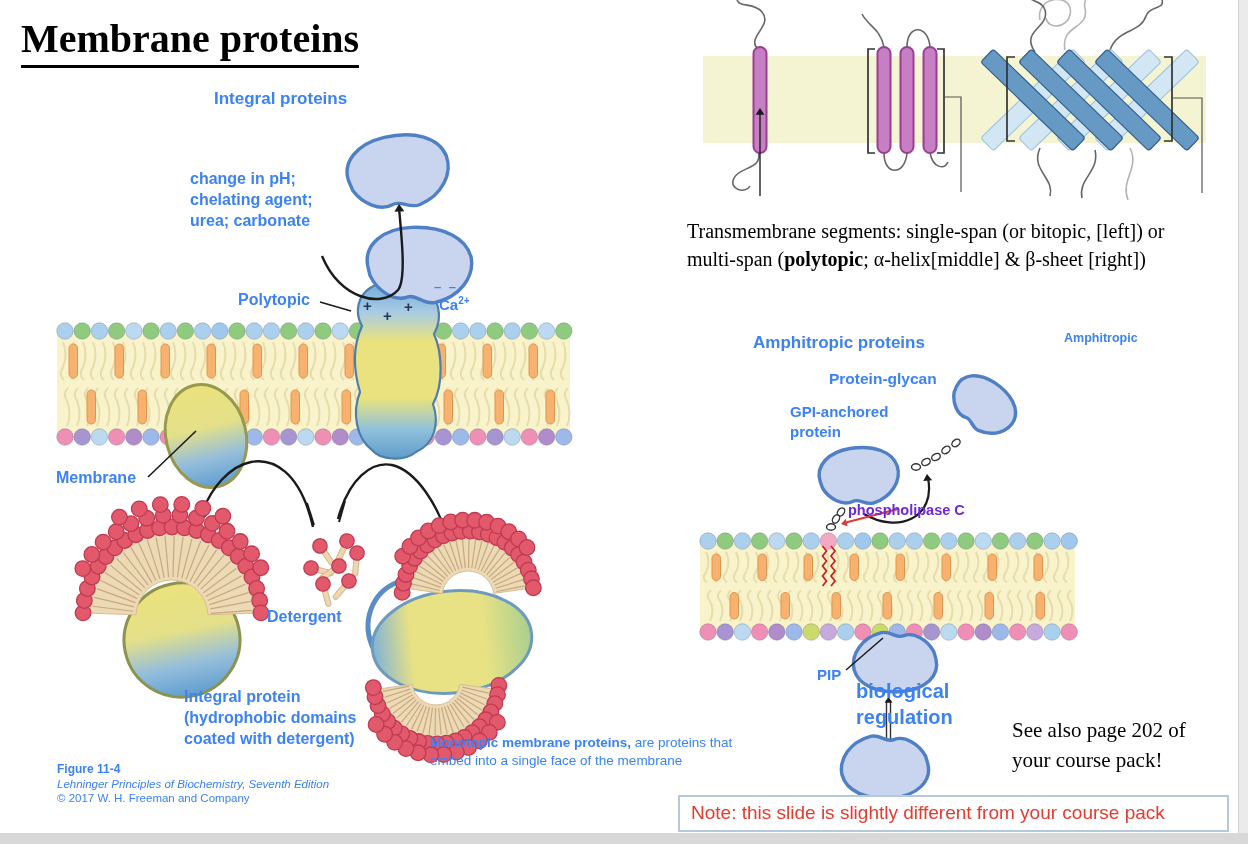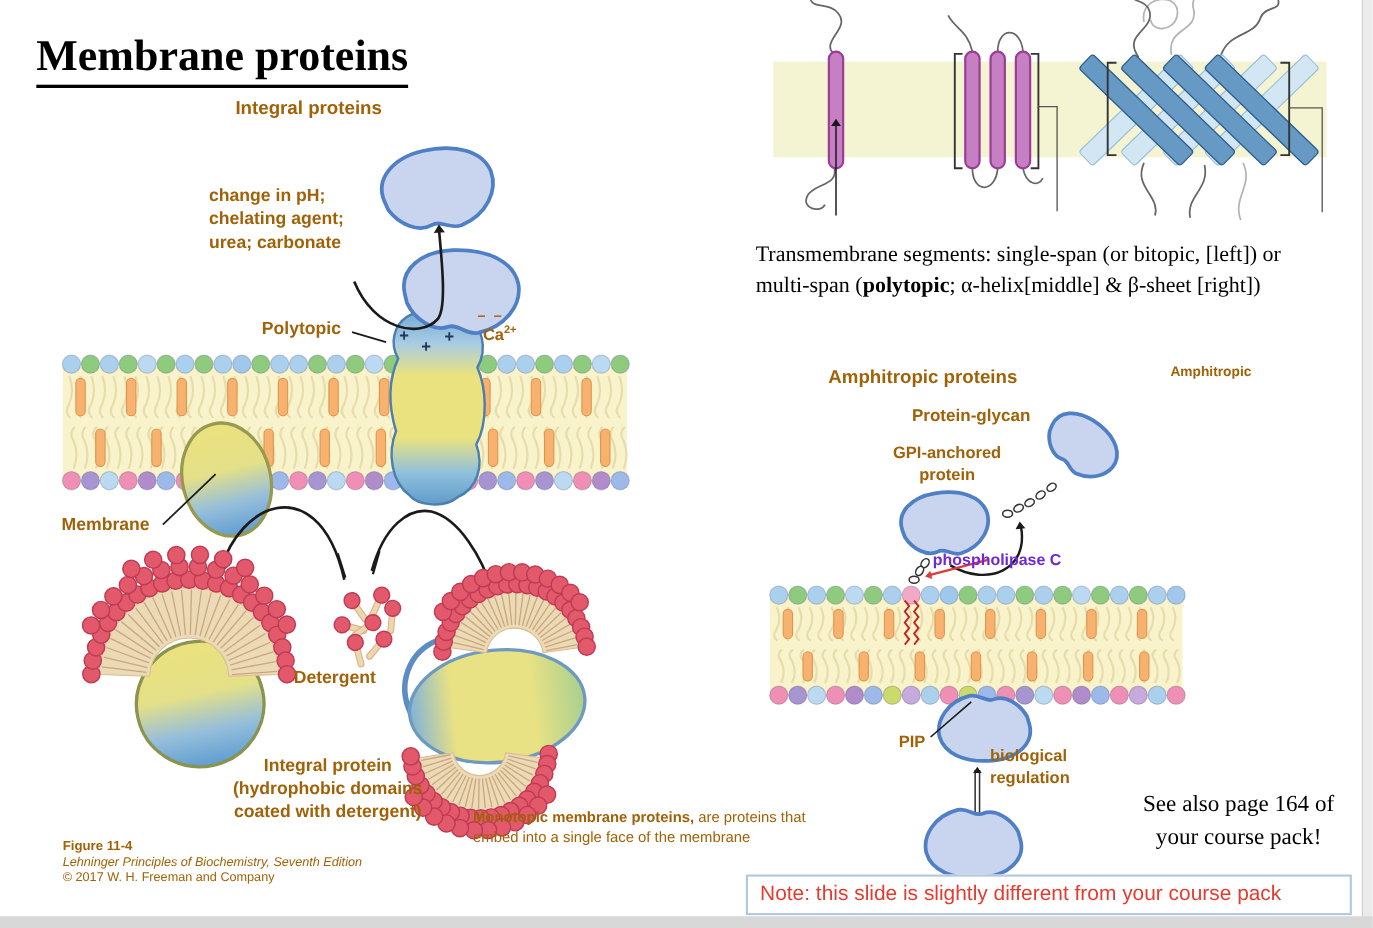--- a/index.html
+++ b/index.html
@@ -1,27 +1,27 @@
 <!DOCTYPE html>
 <html><head>
 <meta charset="utf-8">
 <style>
   html,body{margin:0;padding:0;background:#fff}
   body{width:1248px;height:844px;position:relative;overflow:hidden;
        font-family:"Liberation Sans",sans-serif;color:#1f1b1a}
   #art{position:absolute;left:0;top:0}
-  .lbl{position:absolute;font-weight:700;line-height:1.3;color:#a16207}
+  .lbl{position:absolute;font-weight:700;line-height:1.3;color:#3b82f6}
   .pre{white-space:pre-line}
-  .ctr{text-align:center}
+  .ctr{text-align:left}
   .serif{font-family:"Liberation Serif",serif;font-weight:400;color:#000}
   .it{font-style:italic;font-weight:400}
   .nr{font-weight:400}
   .u{text-underline-offset:3px}
   .b{font-weight:700}
-  #title{position:absolute;left:16px;top:10px;margin:17px;
+  #title{position:absolute;left:16px;top:10px;margin:5px;
          font-family:"Liberation Serif",serif;font-size:40px;font-weight:700;color:#000;
          border-bottom:3px solid #000;padding-bottom:3px;display:inline-block}
   #rednote{position:absolute;left:678px;top:795px;width:551px;height:37px;box-sizing:border-box;
            background:#fff;border:2px solid #b5c9de;color:#e63b2e;font-size:19px;
            line-height:32px;padding-left:11px;font-weight:400}
   #phosphoLbl{color:#6d28d9}
 </style>
 </head>
 <body>
 
@@ -698,21 +698,21 @@
 
 <div class="serif" style="position:absolute;left:687px;top:218px;width:565px;font-size:20px;line-height:1.38"><span>Transmembrane segments</span><span class="u">: single-span </span><span>(or bitopic, [left]) or </span><br><span class="u">multi-span</span><span> (</span><span class="b">polytopic</span><span>; α-helix[middle] &amp; β-sheet [right])</span></div>
 
 <div class="lbl" style="left:753px;top:332px;font-size:17px">Amphitropic proteins</div>
 <div class="lbl nr" style="left:1064px;top:330px;width:128px;font-size:12.5px;line-height:1.3"><span class="b" style="display:block">Amphitropic</span></div>
 
 <div class="lbl" style="left:829px;top:369px;font-size:15.5px">Protein-glycan</div>
 <div class="lbl ctr" style="left:790px;top:402px;width:142px;font-size:15px">GPI-anchored protein</div>
 <div class="lbl" id="phosphoLbl" style="left:848px;top:501px;font-size:14.5px">phospholipase C</div>
 <div class="lbl" style="left:817px;top:665px;font-size:15px">PIP</div>
-<div class="lbl" style="left:900px;top:678px;width:105px;font-size:15px">biological regulation</div>
-
-<div class="serif pre ctr" style="position:absolute;left:1012px;top:716px;width:228px;font-size:21px;line-height:1.42">See also page 164 of
+<div class="lbl" style="left:856px;top:678px;width:105px;font-size:20px">biological regulation</div>
+
+<div class="serif pre ctr" style="position:absolute;left:1012px;top:716px;width:228px;font-size:21px;line-height:1.42">See also page 202 of
 your course pack!</div>
 
 <div id="rednote">Note: this slide is slightly different from your course pack</div>
 
 <div style="position:absolute;left:1238px;top:0;width:10px;height:844px;background:#ebebeb;border-left:1px solid #d0d0d0;box-sizing:border-box"></div>
 <div style="position:absolute;left:0;top:833px;width:1248px;height:11px;background:#d8d8d8"></div>
 
 </body></html>

